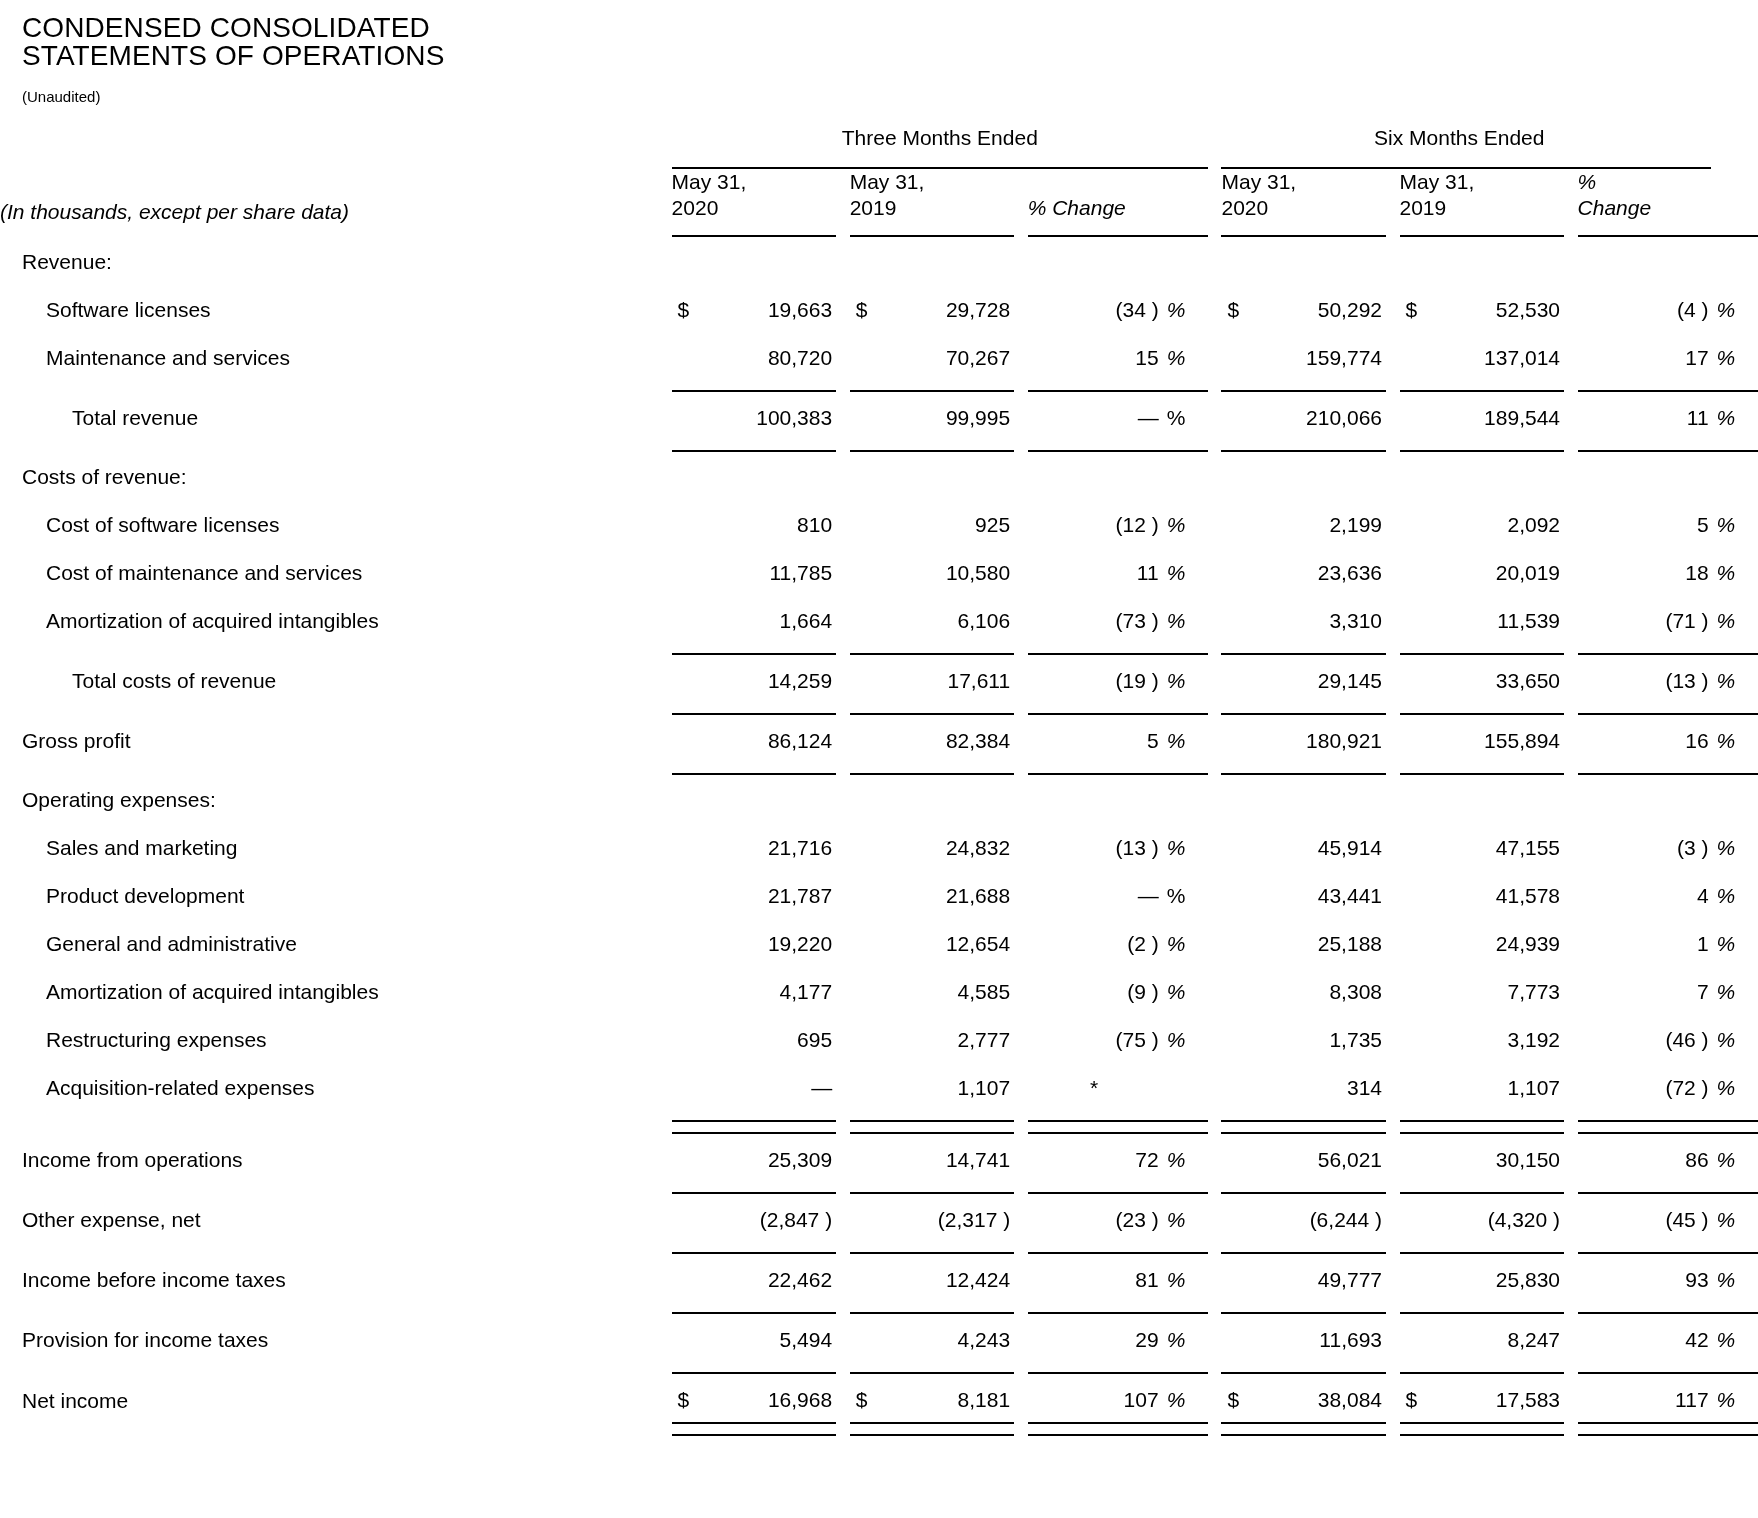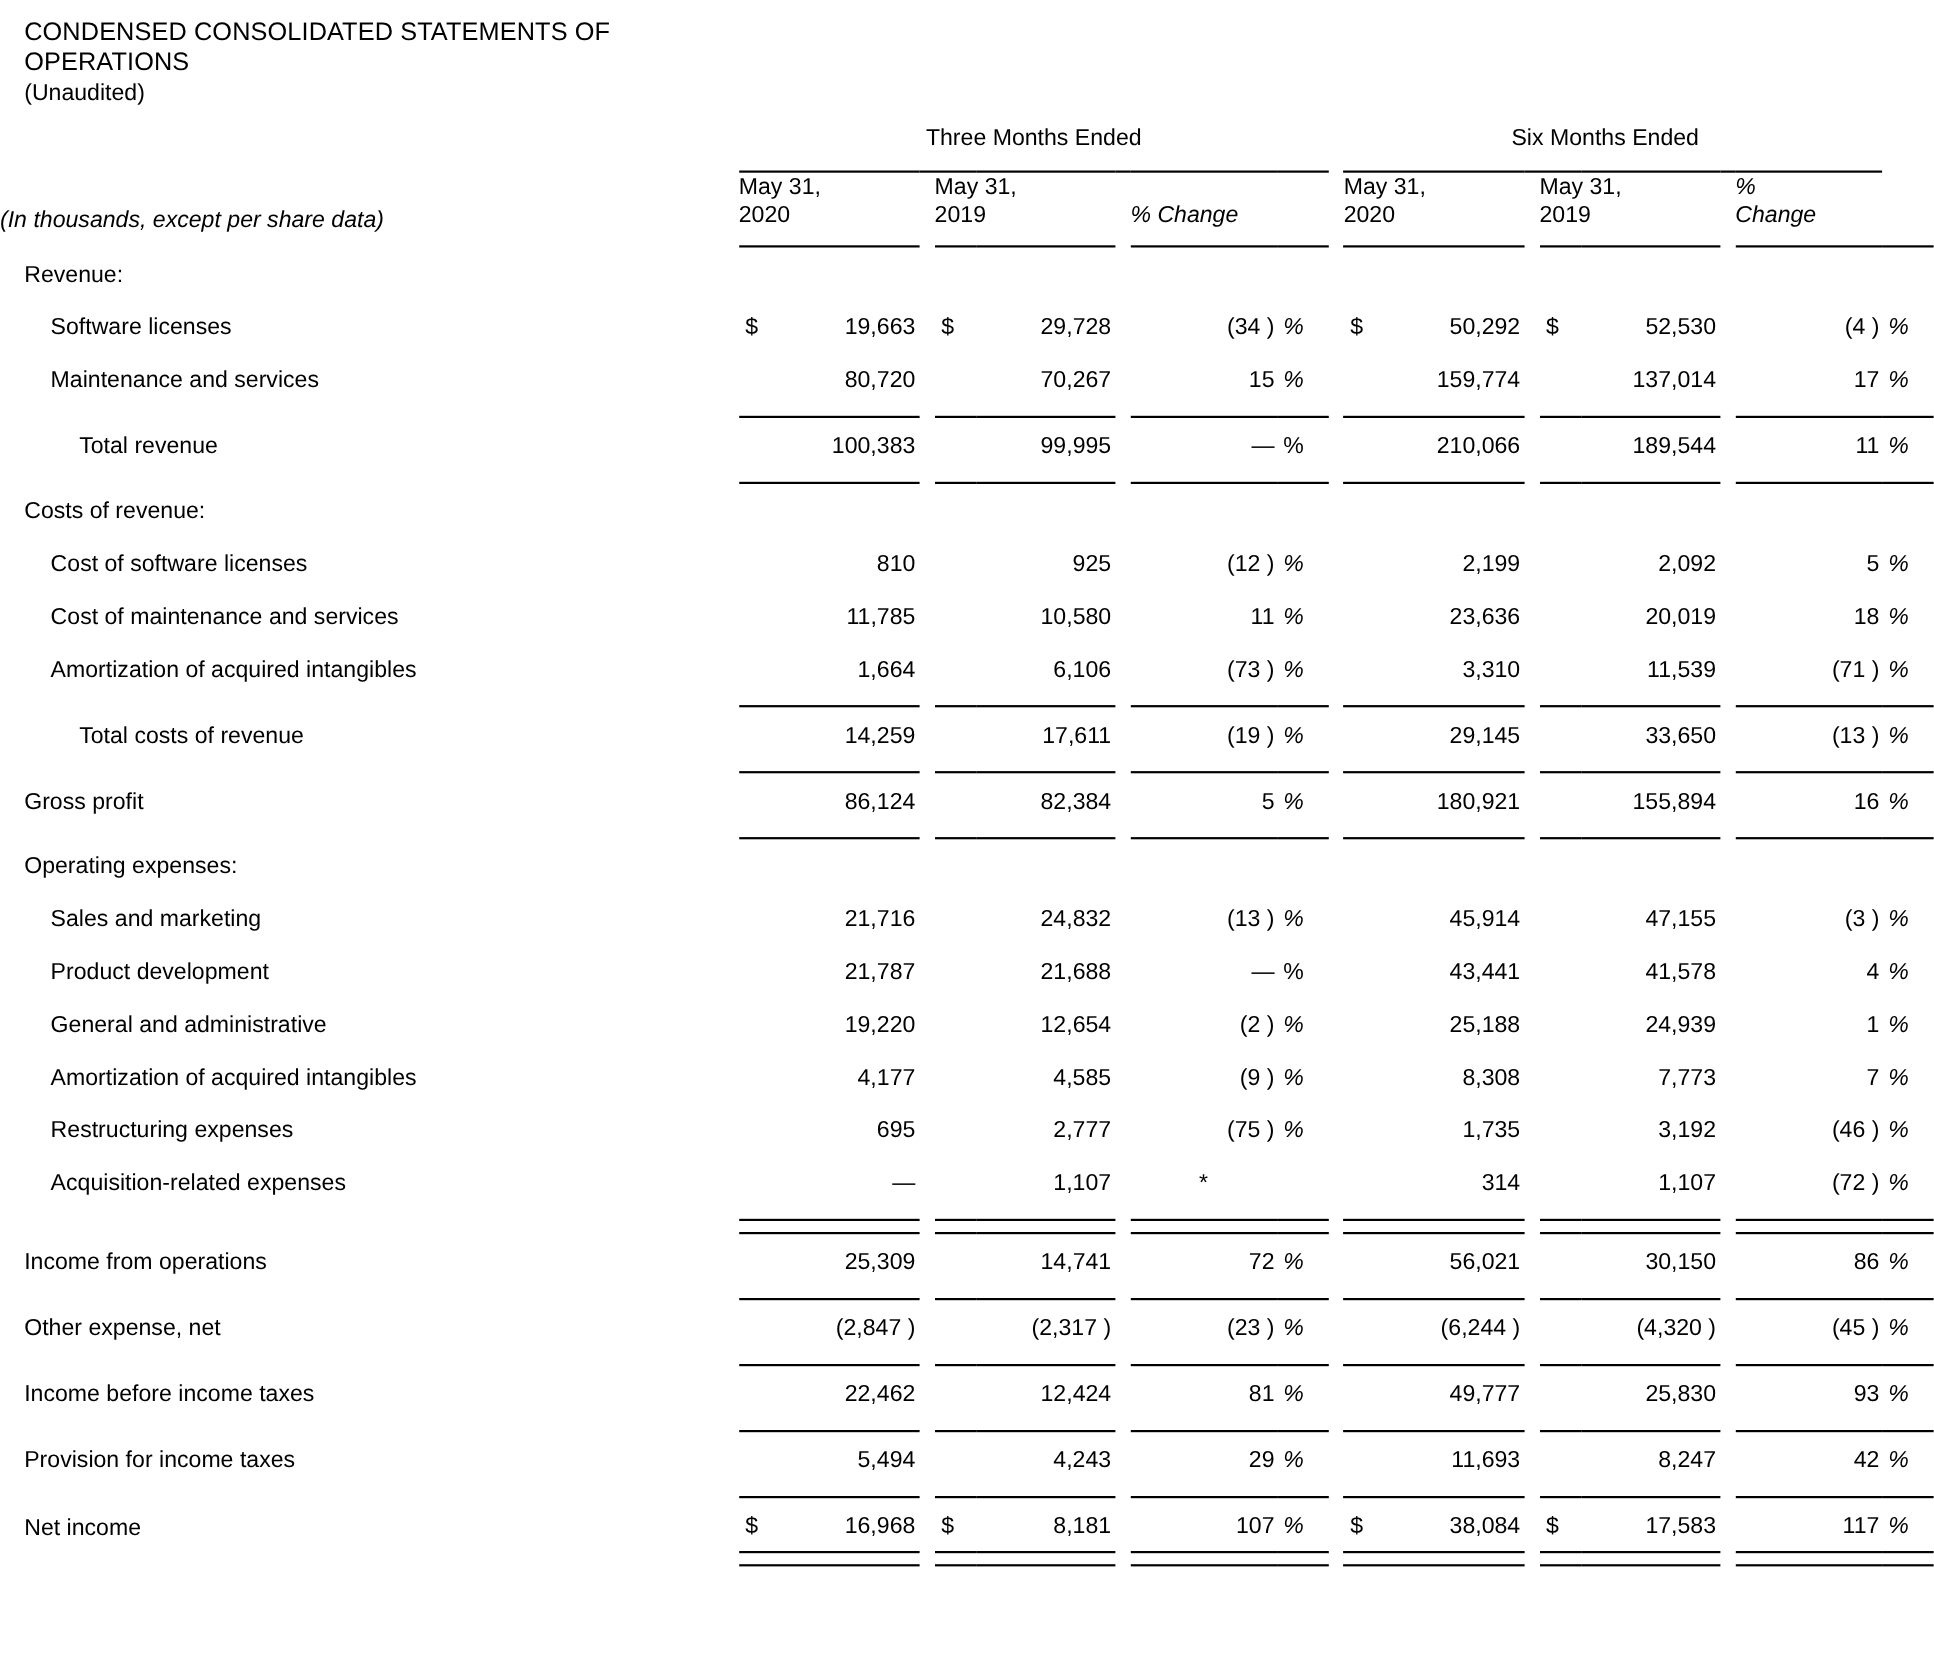--- a/index.html
+++ b/index.html
@@ -18,29 +18,29 @@
     position: relative;
     width: 1758px;
     height: 1518px;
     padding: 0;
     box-sizing: border-box;
   }
   .doc-header {
     padding: 14px 0 0 22px;
   }
   .doc-title {
-    font-size: 23px;
+    font-size: 28px;
     line-height: 28px;
     letter-spacing: 0.1px;
     max-width: 580px;
   }
   .doc-subtitle {
-    font-size: 21px;
+    font-size: 15px;
     line-height: 28px;
-    margin-top: 1px;
+    margin-top: 13px;
   }
 
   table.fin {
     border-collapse: collapse;
     width: 1758px;
     table-layout: fixed;
     margin-top: 14px;
   }
   table.fin td, table.fin th {
     padding: 0;

